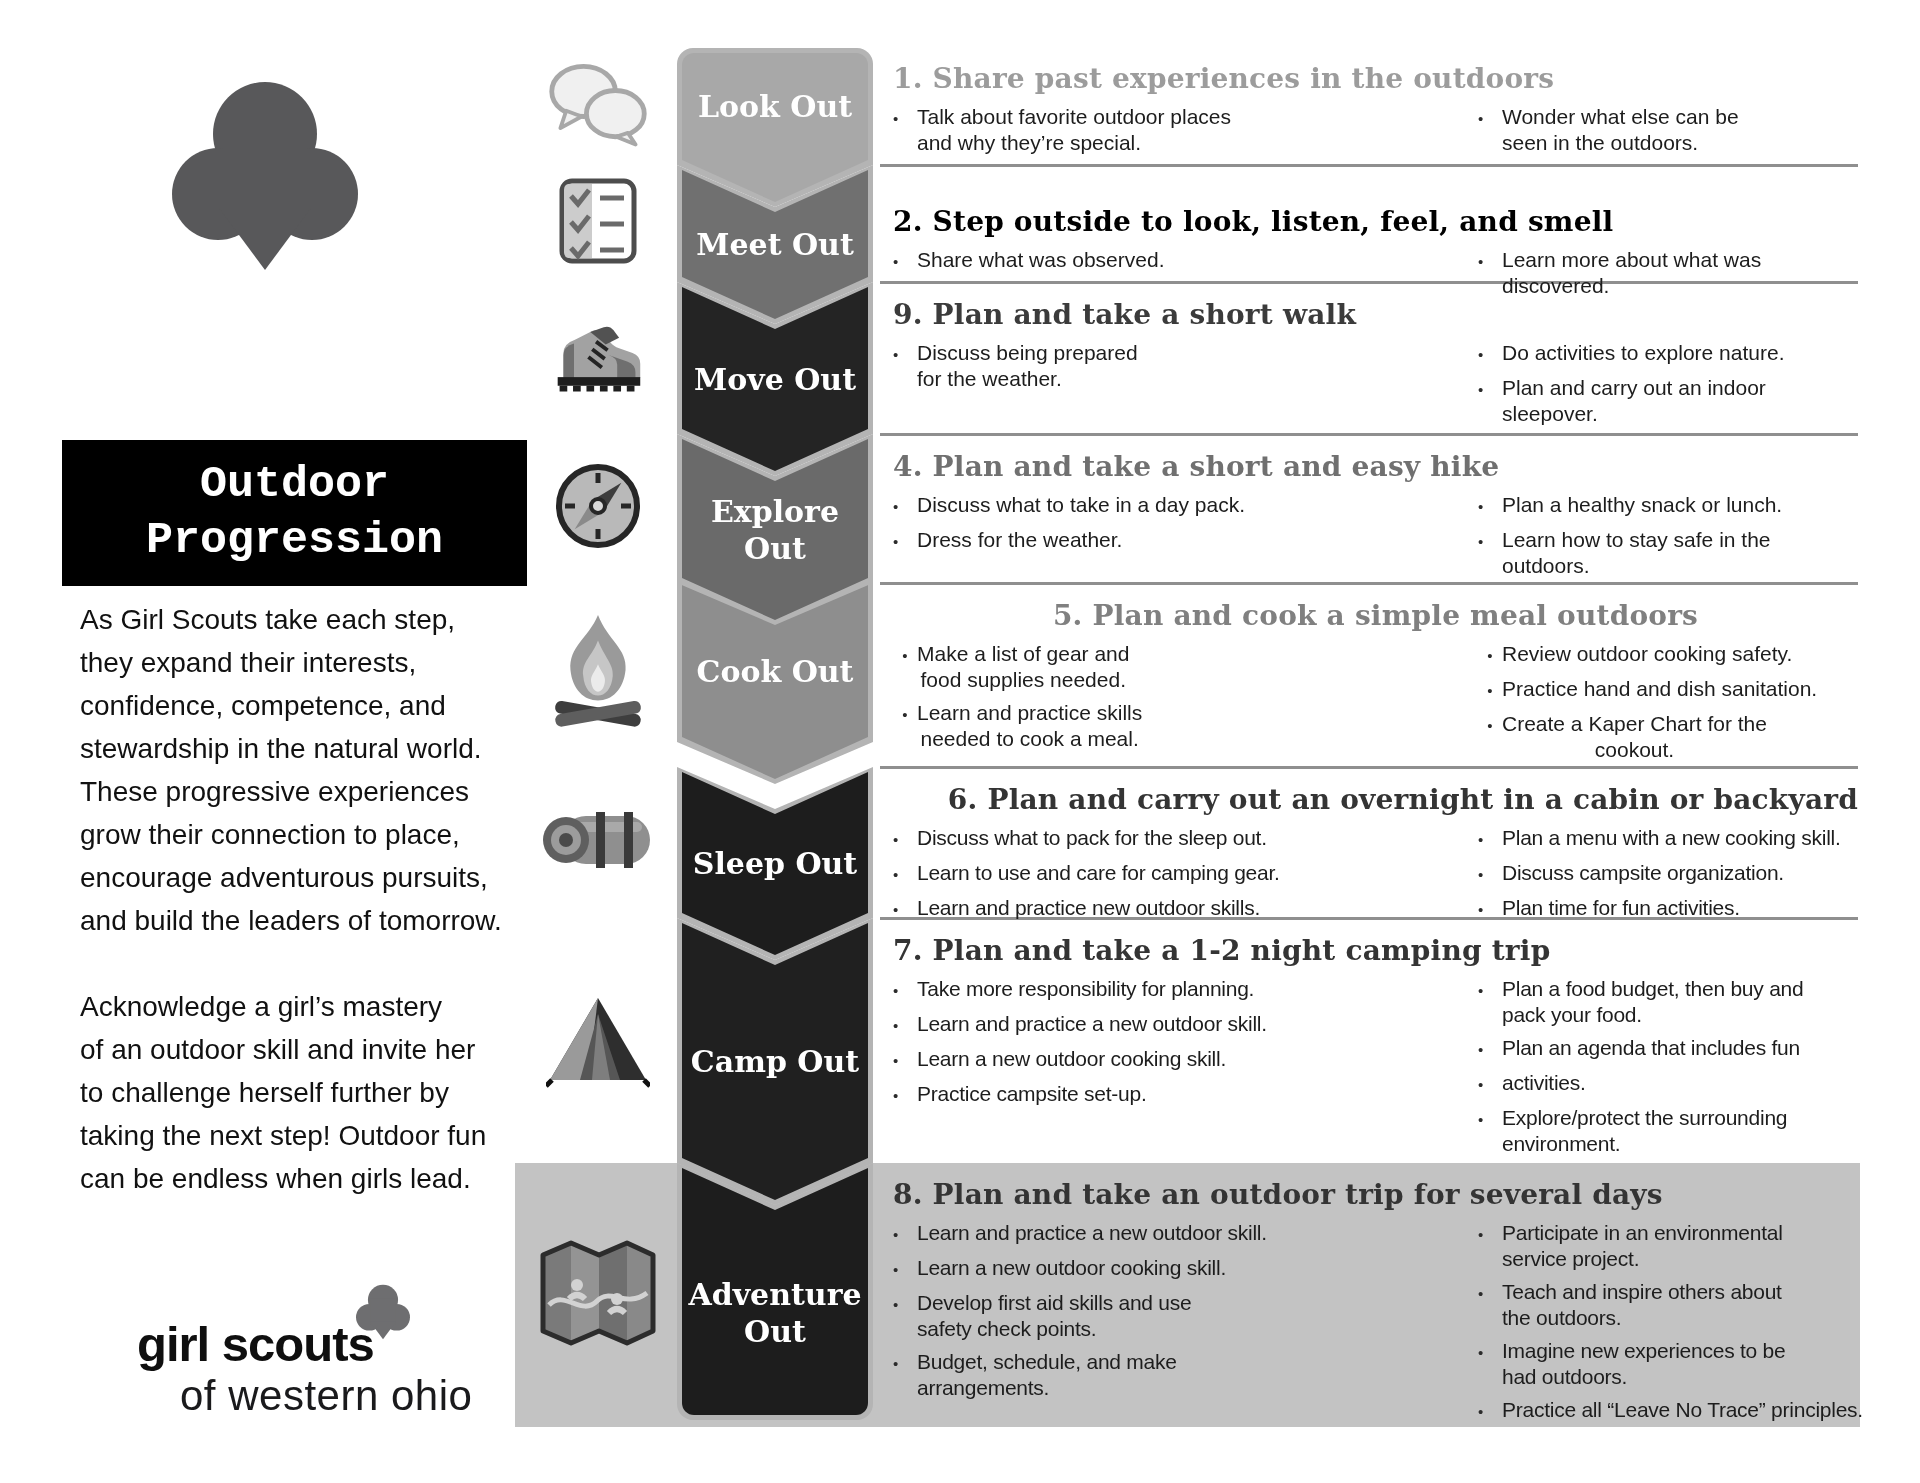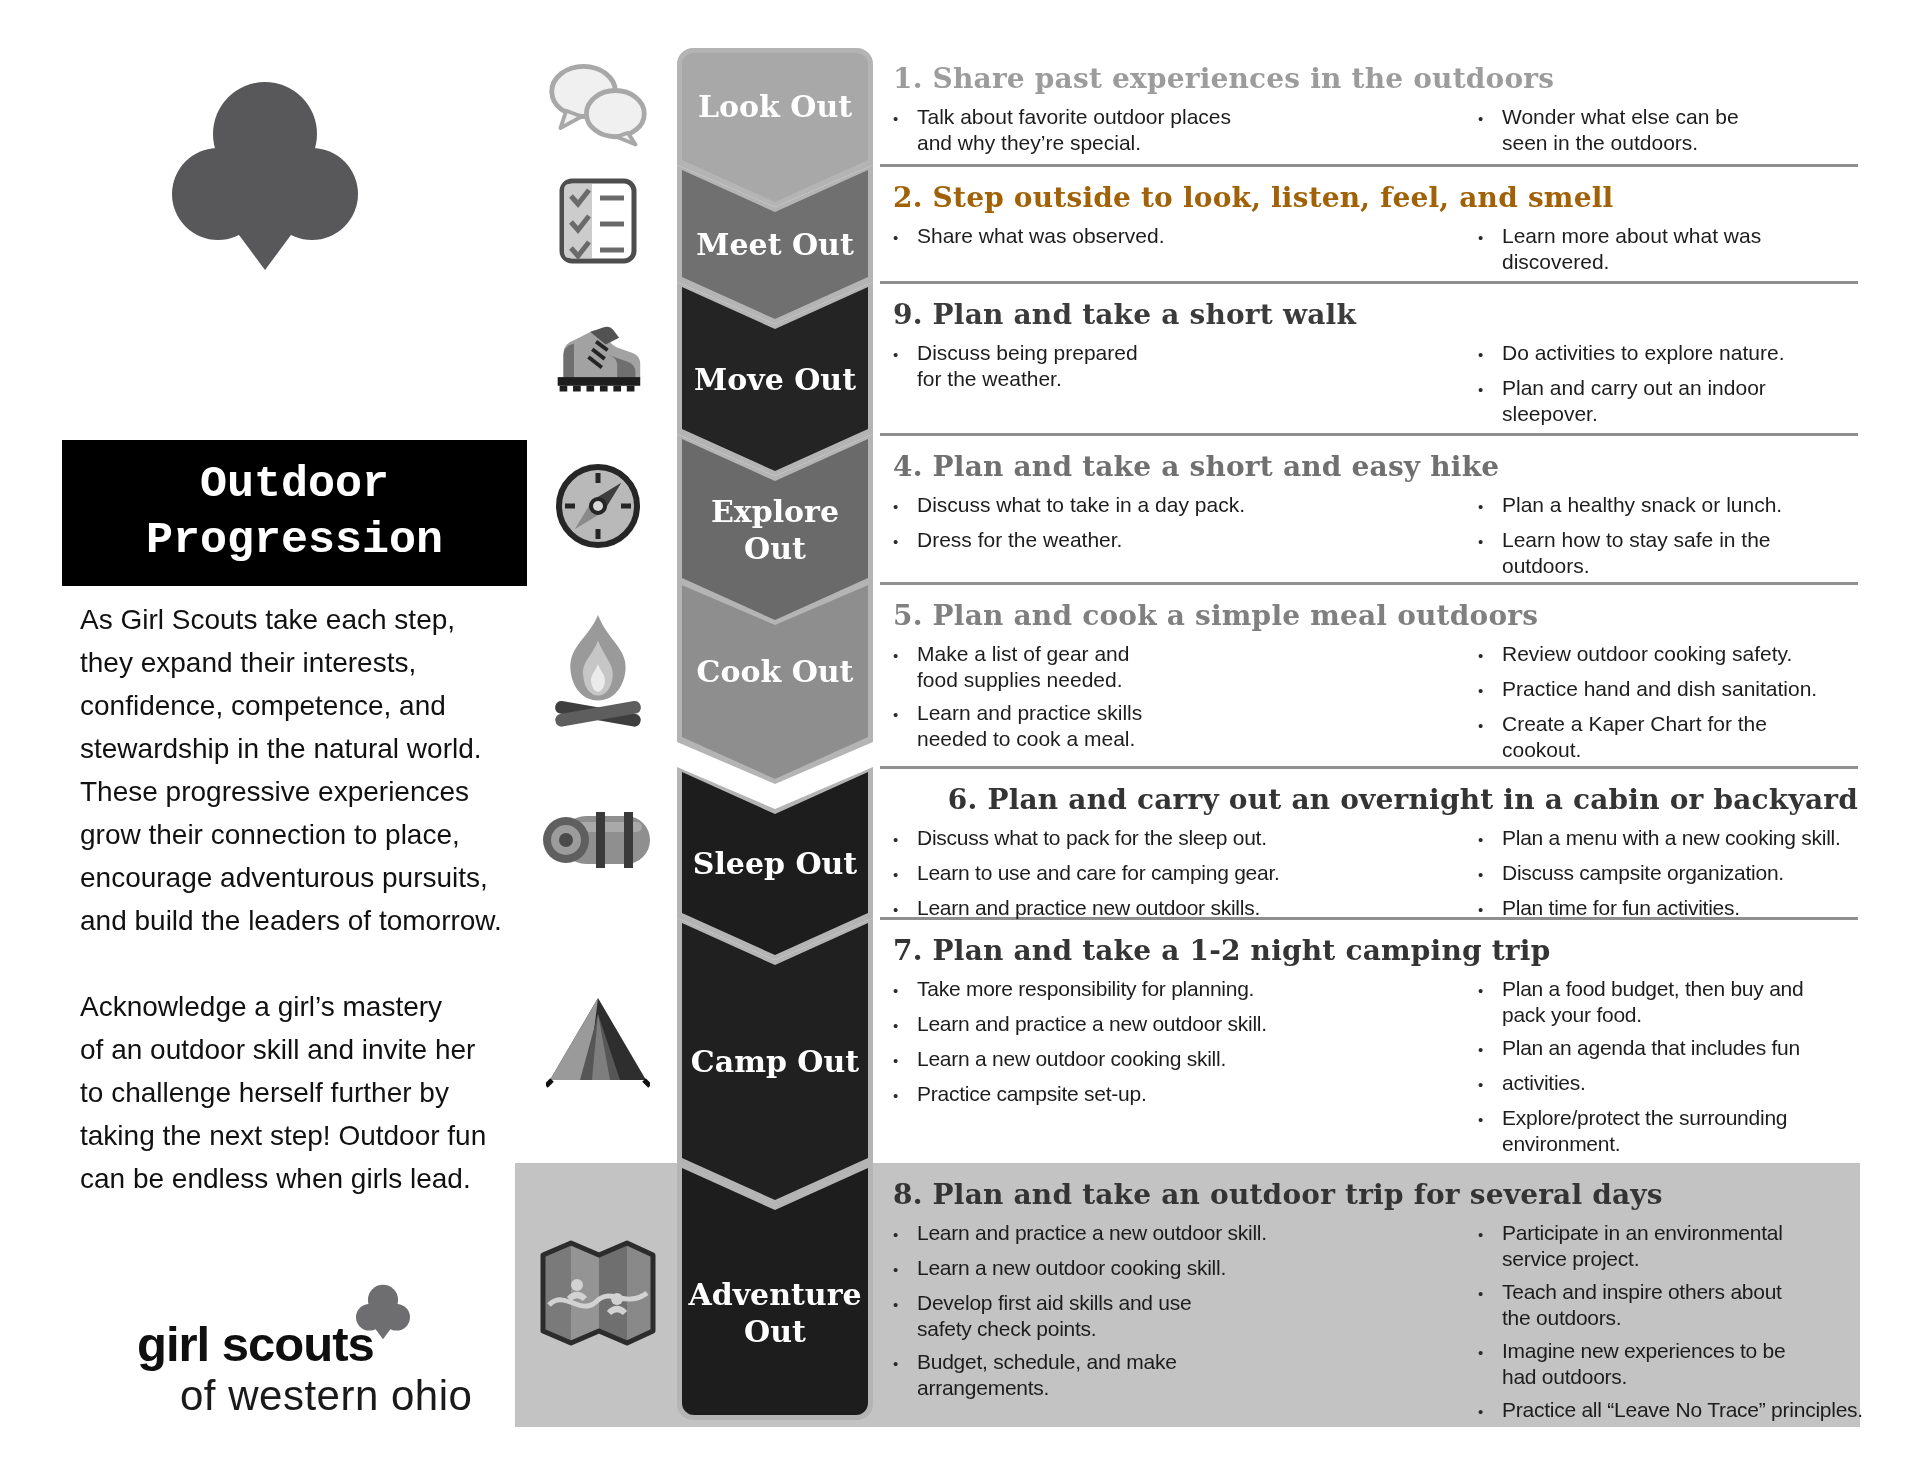--- a/index.html
+++ b/index.html
@@ -71,21 +71,21 @@
   .divider { position:absolute; left:880px; width:978px; height:3px; background:#8f8f8f; z-index:2; }
   .d1 { top:164px; } .d2 { top:281px; } .d3 { top:433px; }
   .d4 { top:582px; } .d5 { top:766px; } .d6 { top:917px; }
 
   .section { position:absolute; left:880px; width:978px; box-sizing:border-box;
     padding:13px 0 0 13px; z-index:2; }
   .sec-1 { top:48px;   height:117px; }
   .sec-2 { top:167px;  height:114px; }
   .sec-3 { top:284px;  height:149px; }
   .sec-4 { top:436px;  height:146px; }
-  .sec-5 { top:585px;  height:127px; }
+  .sec-5 { top:585px;  height:127px;text-align:center; }
   .sec-6 { top:769px;  height:148px; }
   .sec-7 { top:920px;  height:270px; }
   .sec-8 { top:1167px; height:260px; padding-top:10px; }
 
   .sec-header {
     font-family:"DejaVu Serif", serif; font-weight:bold; font-size:28px; line-height:36px;
     letter-spacing:0.2px; margin:0 0 7px 0;
   }
   .cols { display:flex; }
   .col { list-style:none; margin:0; padding:0; }
@@ -301,21 +301,21 @@
           <li class="bullet">
             <span class="dot">•</span>
             <span class="txt">Wonder what else can be
 seen in the outdoors.</span>
           </li>
         </ul>
     </div>
   </div>
 
   <div class="section sec-2">
-    <h2 class="sec-header" style="color: #a16207;">2. Step outside to look, listen, feel, and smell</h2>
+    <h2 class="sec-header" style="color: #000000; margin-top: 24px;">2. Step outside to look, listen, feel, and smell</h2>
     <div class="cols">
       <ul class="col col-1">
           <li class="bullet">
             <span class="dot">•</span>
             <span class="txt">Share what was observed.</span>
           </li>
         </ul>
       <ul class="col col-2">
           <li class="bullet">
             <span class="dot">•</span>

